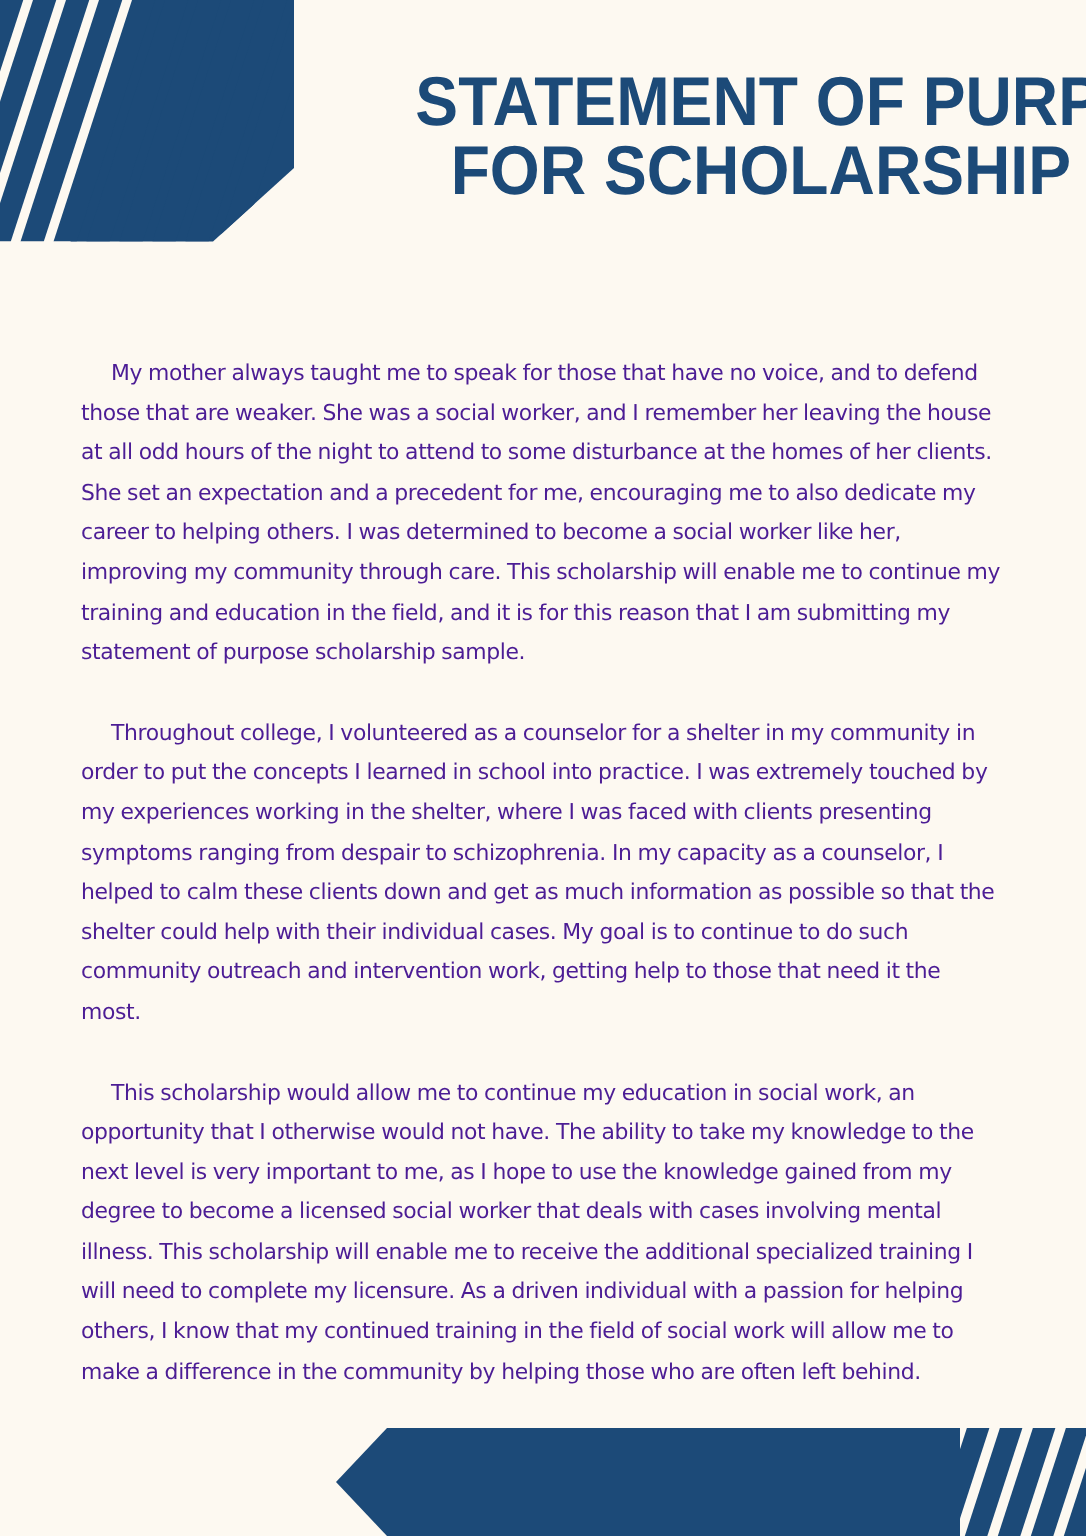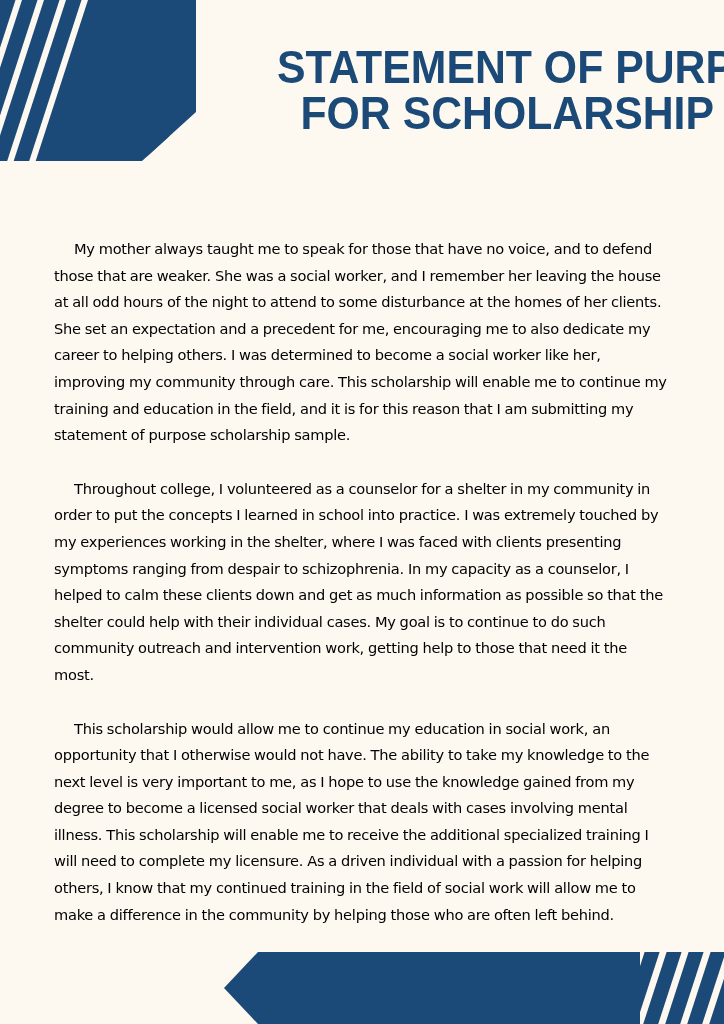--- a/index.html
+++ b/index.html
@@ -58,21 +58,21 @@
   }
 
   
   .content {
     position: absolute;
     left: 54px;
     top: 236px;
     width: 616px;
   }
   .para {
-    color: #000000;
+    color: #4c1d95;
     font-size: 14.6px;
     line-height: 26.6px;
     text-indent: 20px;
     margin: 0 0 27px 0;
     text-align: left;
     font-family: "DejaVu Sans", sans-serif;
     font-weight: 400;
     letter-spacing: -0.25px;
     word-spacing: -0.4px;
   }

